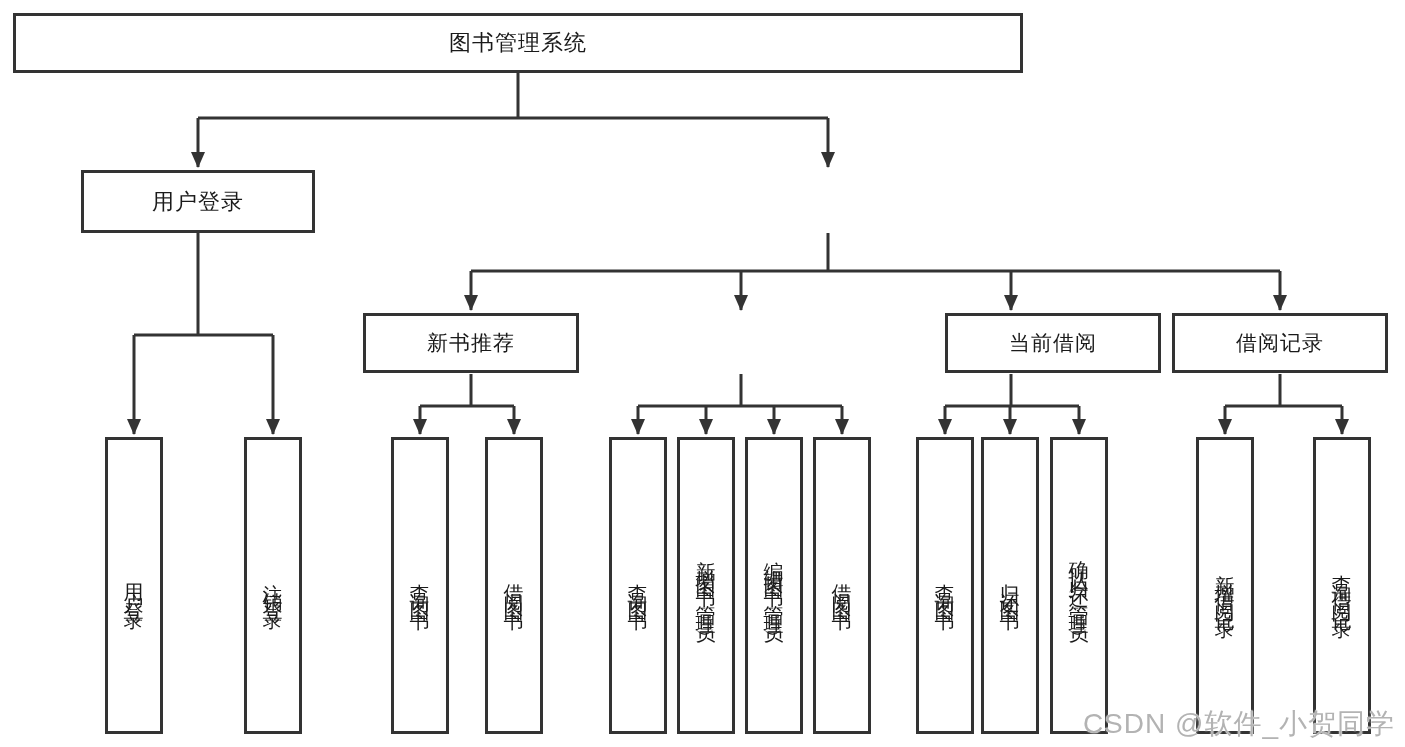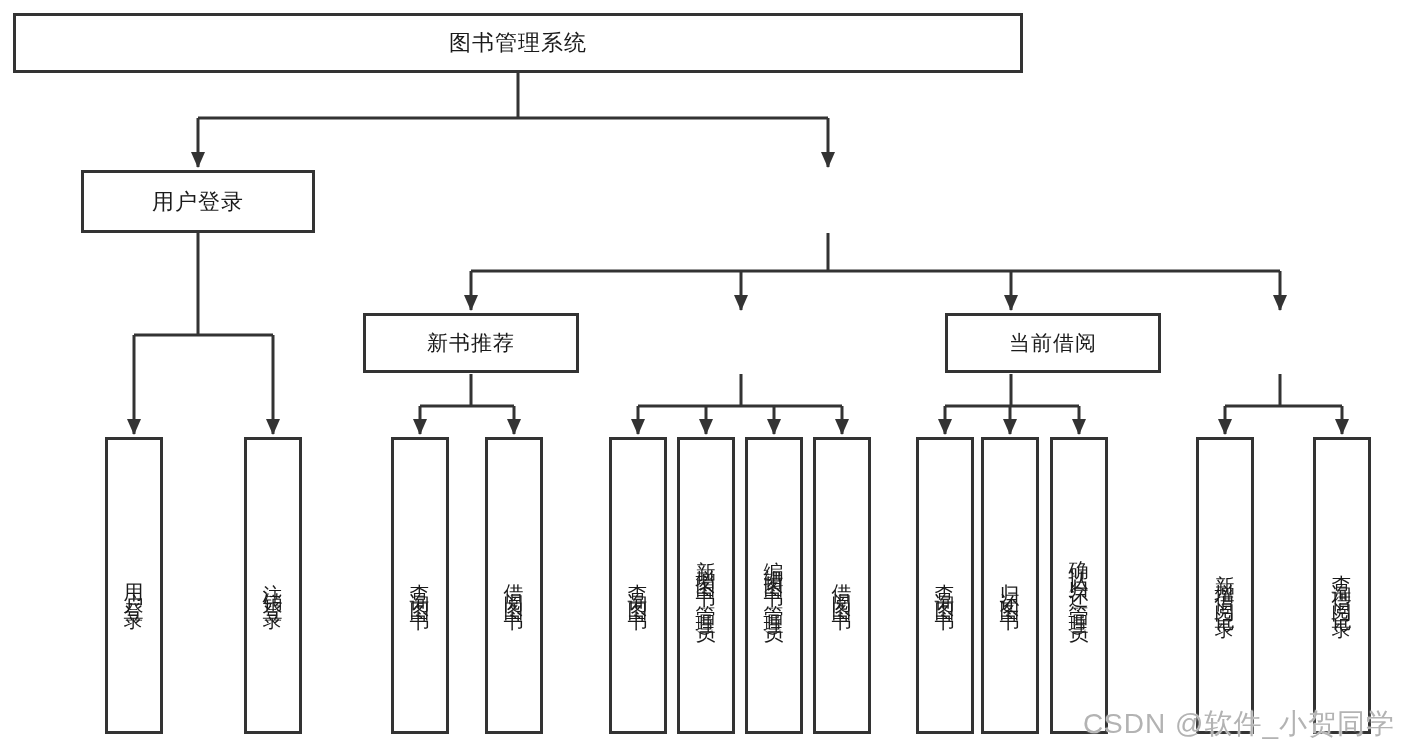--- a/index.html
+++ b/index.html
@@ -119,20 +119,23 @@
   <div class="node l2" style="left:81px; width:234px;">
     <span>用户登录</span>
   </div>
 
   <div class="node l3" style="left:363px;">
     <span>新书推荐</span>
   </div>
   <div class="node l3" style="left:903px;margin-left:42px;">
     <span>当前借阅</span>
   </div>
+  <div class="node l3" style="left:1172px;">
+    <span>借阅记录</span>
+  </div>
 
   <div class="leaf" style="left:105px;">
     <span class="vtext">用户登录</span>
   </div>
   <div class="leaf" style="left:244px;">
     <span class="vtext">注销登录</span>
   </div>
 
   <div class="leaf" style="left:391px;">
     <span class="vtext">查询图书</span>

